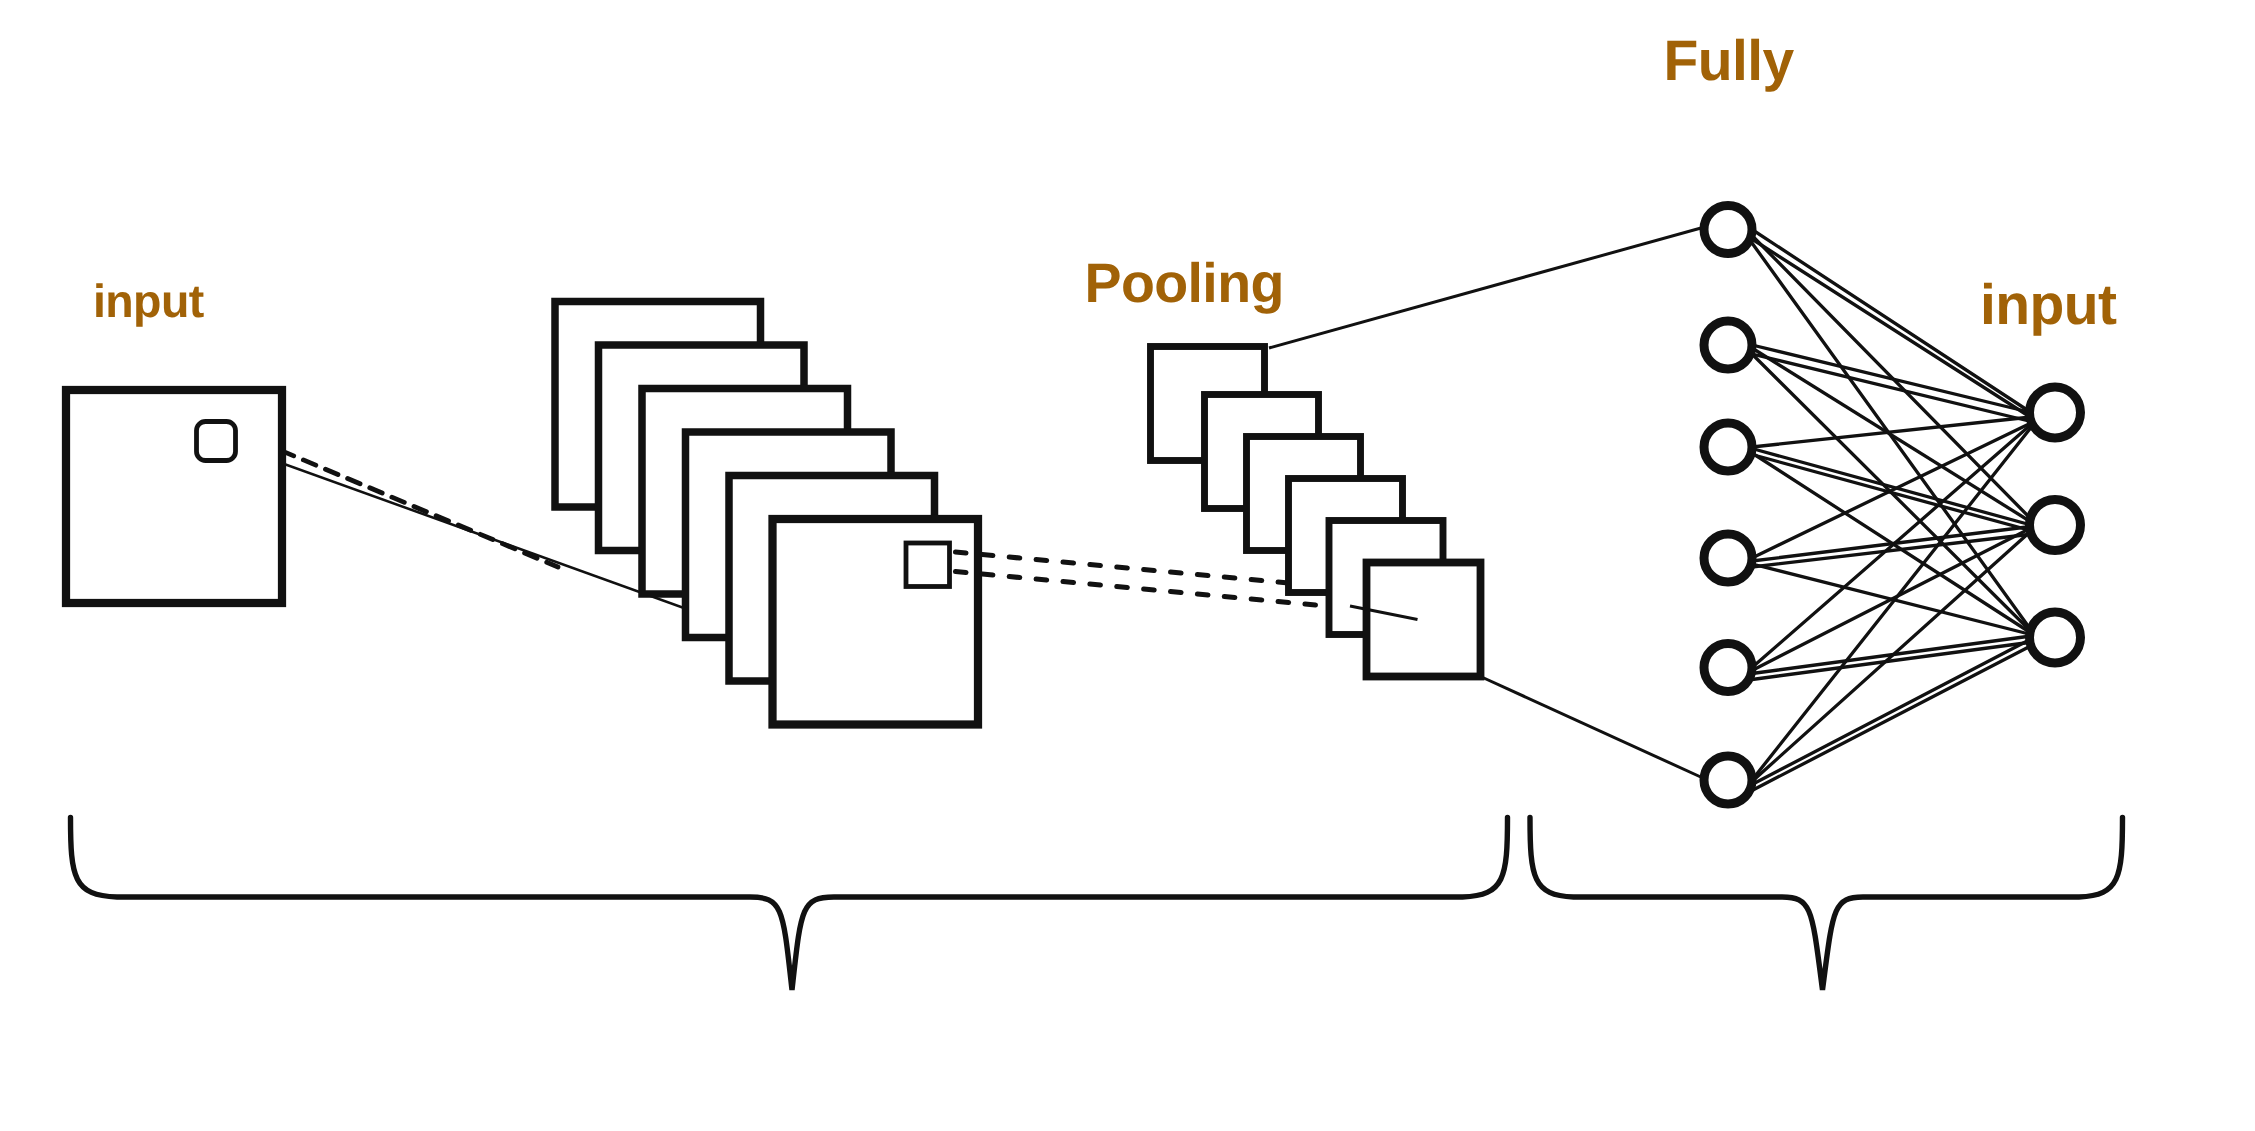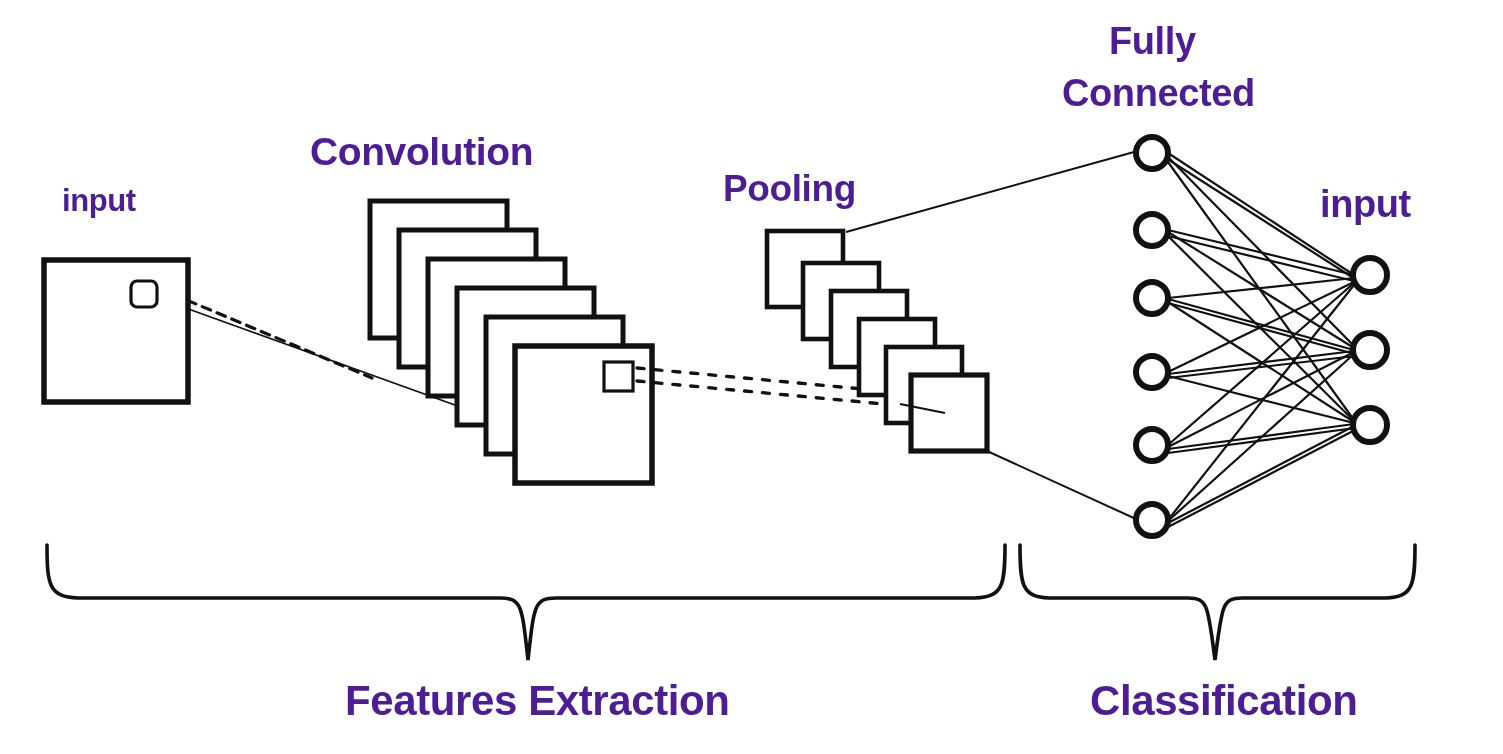--- a/index.html
+++ b/index.html
@@ -22,21 +22,21 @@
     position: absolute;
     left: 0;
     top: 0;
     width: 1503px;
     height: 754px;
   }
   .label {
     position: absolute;
     font-family: "Liberation Sans", sans-serif;
     font-weight: bold;
-    color: #4c1d95;
+    color: #a16207;
     white-space: nowrap;
     line-height: 1.0;
     letter-spacing: -0.4px;
   }
   #label-input        { left: 62px;   top: 185px; font-size: 31px; }
   #label-convolution  { left: 310px;  top: 132px; font-size: 39px; }
   #label-pooling      { left: 723px;  top: 170px; font-size: 37px; }
   #label-fully        { left: 1109px; top: 22px;  font-size: 38px; }
   #label-connected    { left: 1062px; top: 74px;  font-size: 38px; }
   #label-output       { left: 1320px; top: 185px; font-size: 38px; }
@@ -147,27 +147,23 @@
              L 1188 598
              C 1208 598, 1208 606, 1215 660
              C 1222 606, 1222 598, 1242 598
              L 1386 598
              C 1413 597, 1415 585, 1415 545" fill="none" stroke="#111111" stroke-width="3.6" stroke-linecap="round"></path>
 
   </svg>
 
   <div class="label" id="label-input">input</div>
 
-  <div class="label" id="label-convolution">Convolution</div>
 
   <div class="label" id="label-pooling">Pooling</div>
 
   <div class="label" id="label-fully">Fully</div>
 
-  <div class="label" id="label-connected">Connected</div>
 
   <div class="label" id="label-output">input</div>
 
-  <div class="label" id="label-features">Features Extraction</div>
 
-  <div class="label" id="label-classification">Classification</div>
 
 </div>
 
 </body></html>

